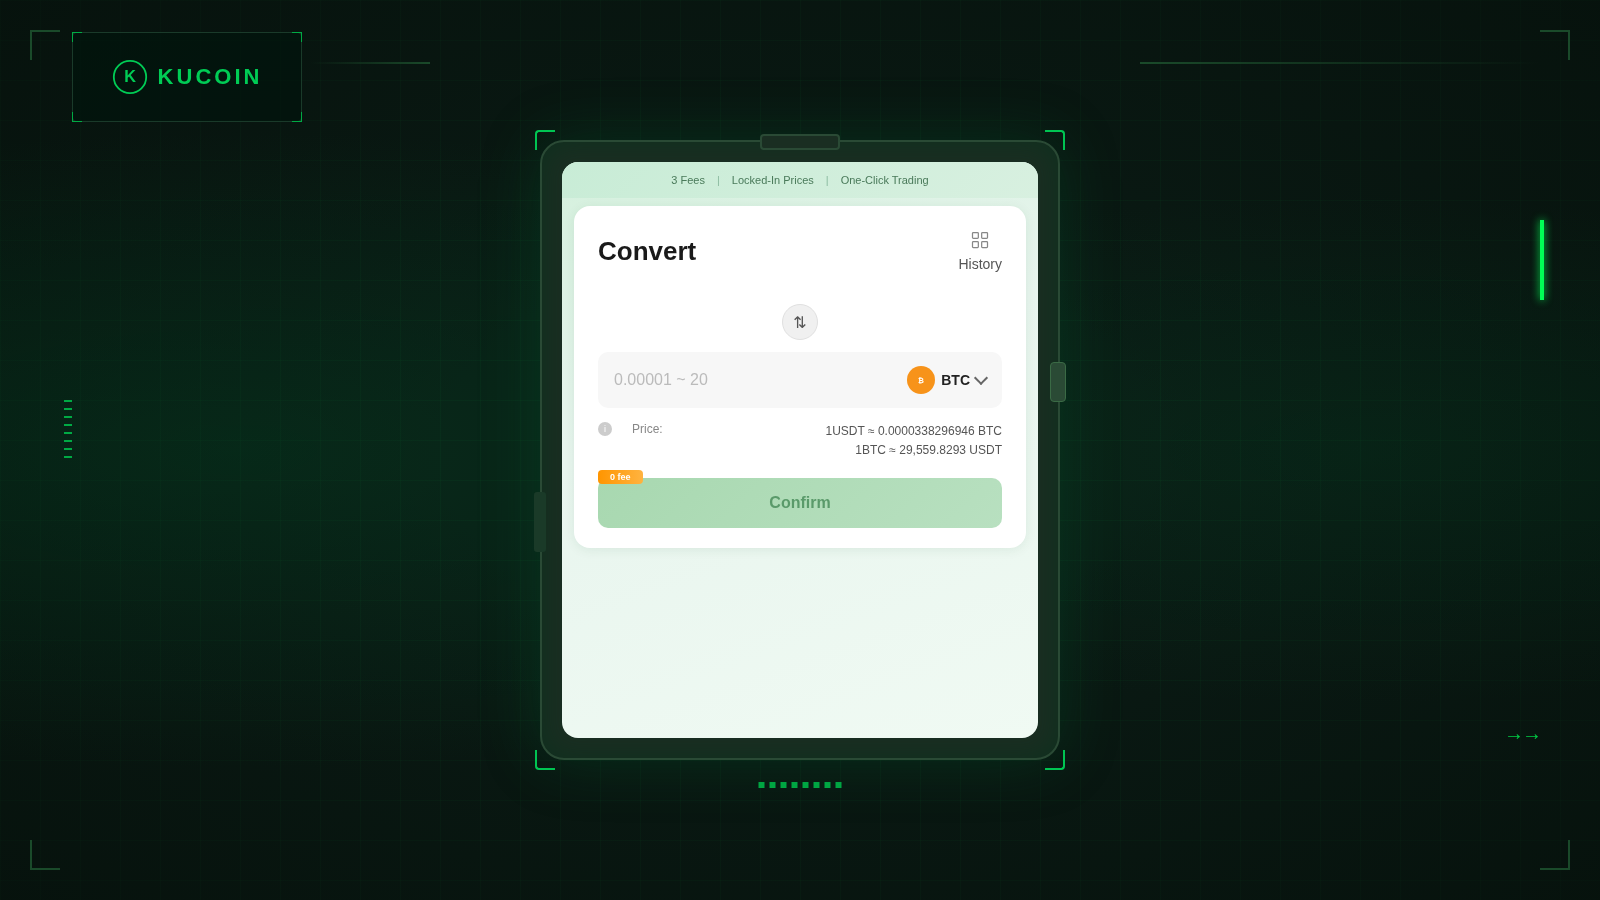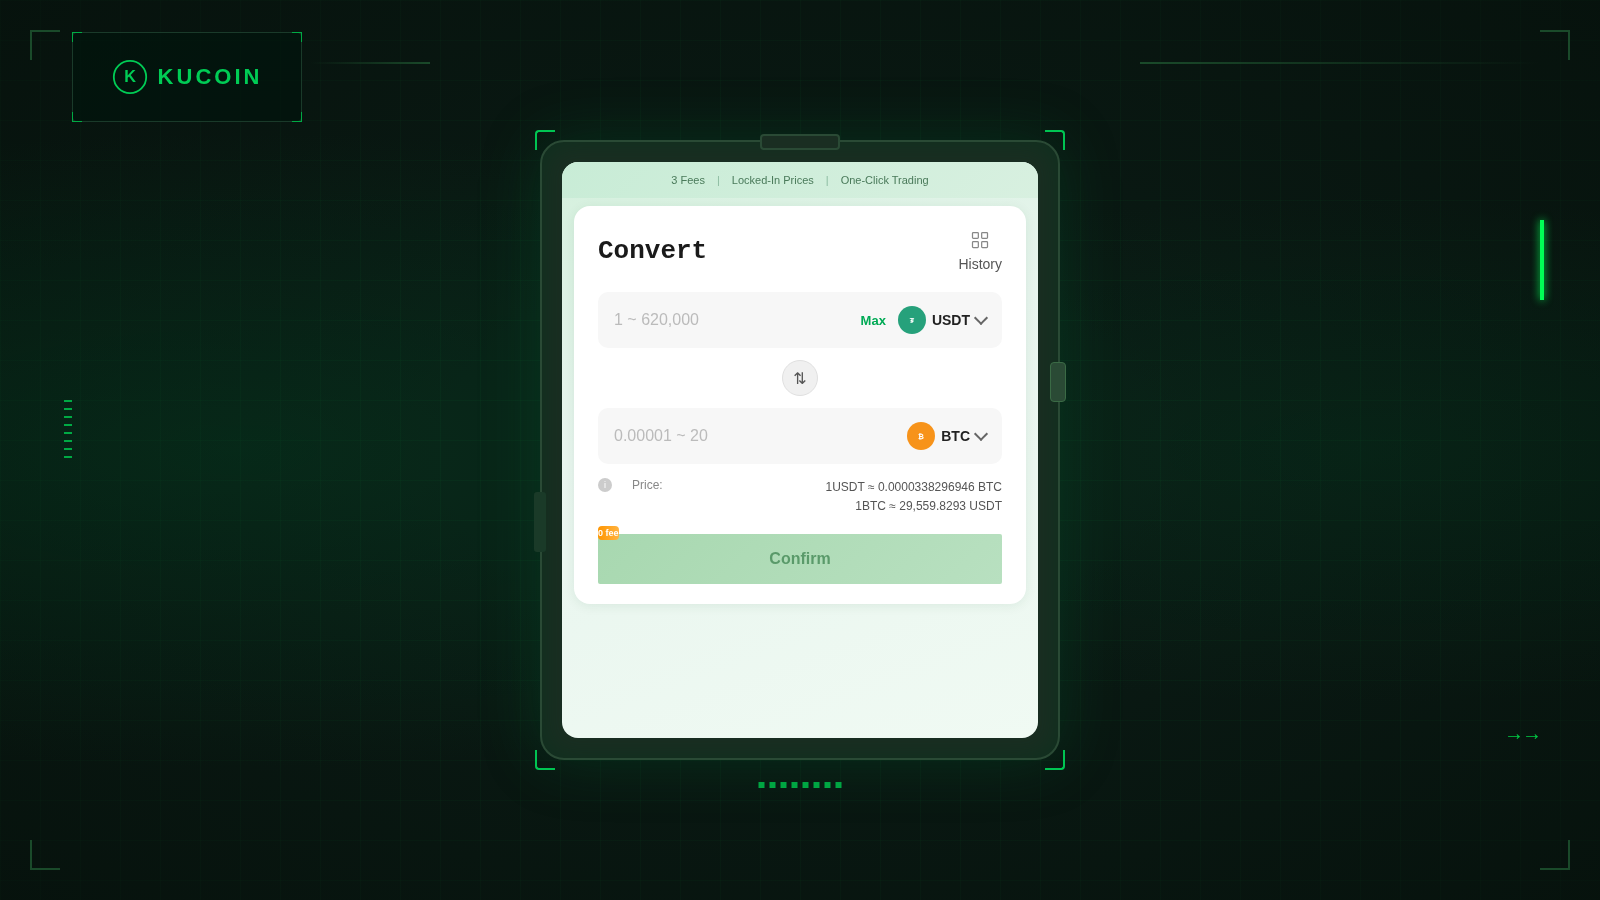--- a/index.html
+++ b/index.html
@@ -190,21 +190,20 @@
       display: flex;
       align-items: center;
       justify-content: space-between;
       margin-bottom: 20px;
     }
 
     .card-title {
       font-size: 26px;
       font-weight: 700;
       color: #1a1a1a;
-      font-family: Liberation Mono, monospace;
     }
 
     .history-btn {
       display: flex;
       align-items: center;
       gap: 6px;
       color: #555;
       font-size: 14px;
       cursor: pointer;
       background: none;
@@ -363,31 +362,31 @@
       position: relative;
     }
 
     .zero-fee-tag {
       position: absolute;
       top: -8px;
       left: 0;
       background: linear-gradient(90deg, #ff9500, #ffb340);
       color: white;
       font-size: 9px;
-      padding: 2px 0;
+      padding: 2px 12px;
       border-radius: 4px;
       font-weight: 600;
     }
 
     .confirm-btn {
       width: 100%;
       padding: 16px;
       background: linear-gradient(135deg, #a8d8b0 0%, #b8e0c0 100%);
       border: none;
-      border-radius: 2px;
+      border-radius: 10px;
       font-size: 16px;
       font-weight: 600;
       color: #5a9a6a;
       cursor: pointer;
     }
 
     
     .frame-corner {
       position: absolute;
       width: 20px;
@@ -541,33 +540,20 @@
               <rect x="3" y="3" width="7" height="7" rx="1"></rect>
               <rect x="14" y="3" width="7" height="7" rx="1"></rect>
               <rect x="3" y="14" width="7" height="7" rx="1"></rect>
               <rect x="14" y="14" width="7" height="7" rx="1"></rect>
             </svg>
             <span>History</span>
           </button>
         </div>
 
         <div>
-          <div class="input-row">
-            <span class="input-placeholder">1 ~ 620,000</span>
-            <button class="max-btn">Max</button>
-            <button class="token-selector">
-              <div class="token-icon usdt">
-                <svg viewBox="0 0 20 20" width="16" height="16">
-                  <text x="10" y="14" text-anchor="middle" font-size="9" font-weight="bold" fill="white">₮</text>
-                </svg>
-              </div>
-              <span>USDT</span>
-              <div class="chevron-down"></div>
-            </button>
-          </div>
         </div>
 
         <div class="swap-area">
           <button class="swap-btn">
             ⇅
           </button>
         </div>
 
         <div>
           <div class="input-row">

